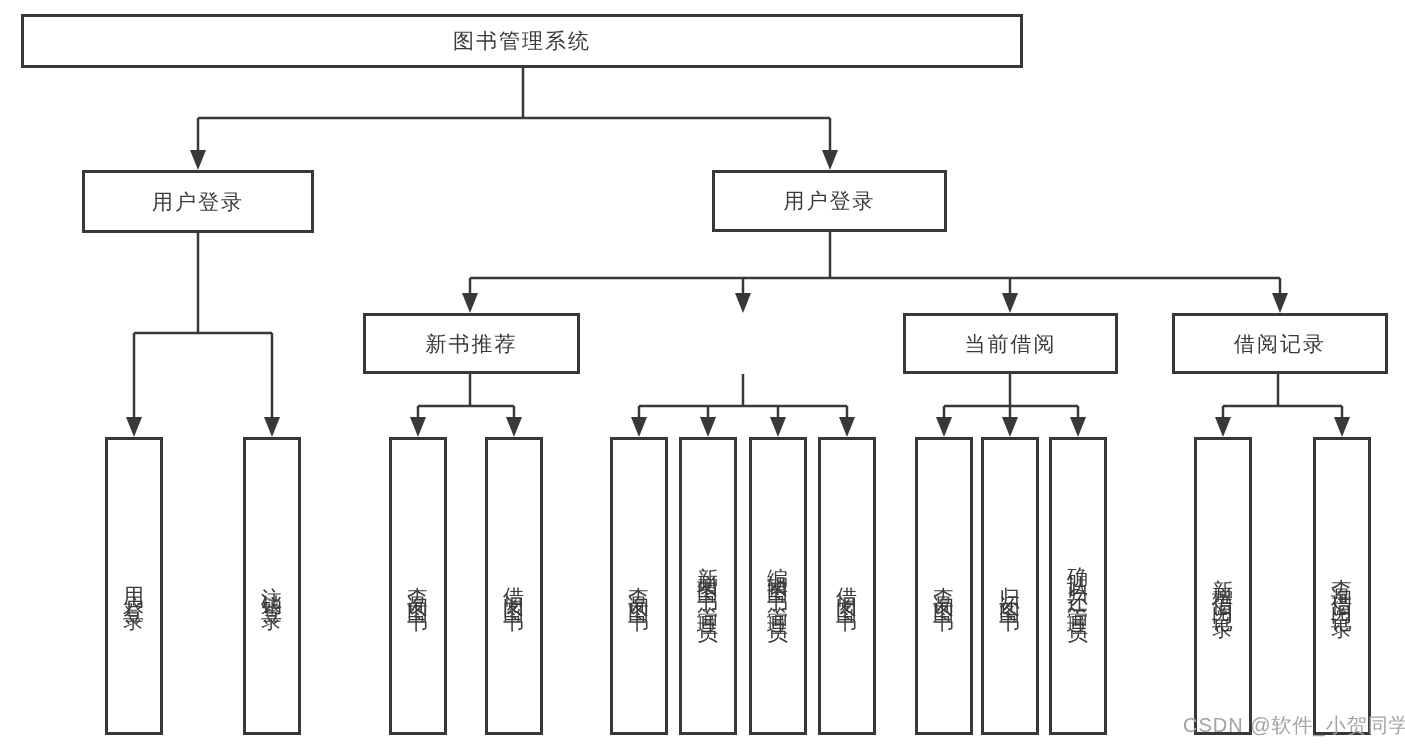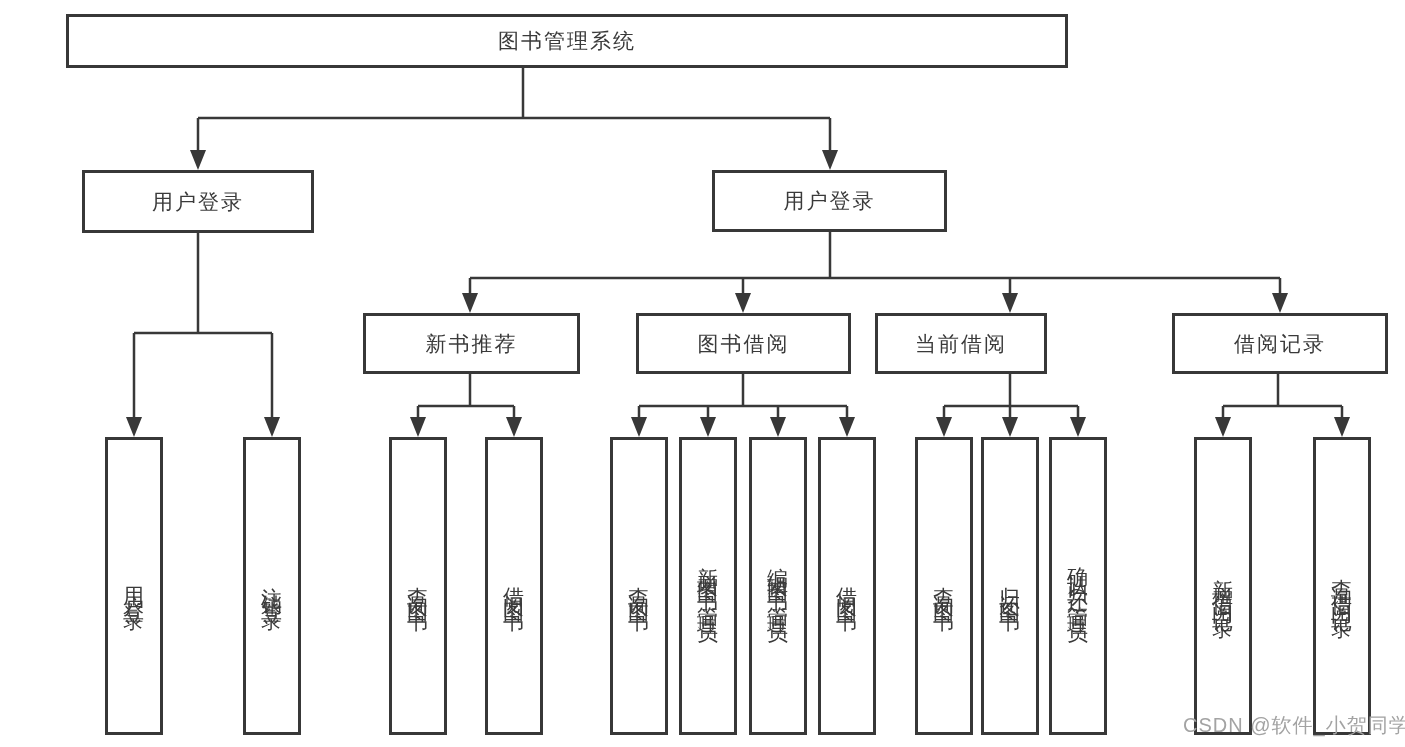--- a/index.html
+++ b/index.html
@@ -58,26 +58,26 @@
   }
   .leaf span {
     writing-mode: vertical-lr;
     text-orientation: mixed;
     font-size: 21px;
     letter-spacing: 8px;
     line-height: 1;
     color: #3a3a3a;
   }
   
-  .n-root   { left: 21px;   top: 14px;  width: 1002px; height: 54px; margin-left: 45px; }
+  .n-root   { left: 21px;   top: 14px;  width: 1002px; height: 54px; }
   .n-user   { left: 82px;   top: 170px; width: 232px;  height: 63px; }
   .n-mgmt   { left: 712px;  top: 170px; width: 235px;  height: 62px; }
   .n-newbk  { left: 363px;  top: 313px; width: 217px;  height: 61px; }
   .n-borrow { left: 636px;  top: 313px; width: 215px;  height: 61px; }
-  .n-cur    { left: 875px;  top: 313px; width: 172px;  height: 61px; }
+  .n-cur    { left: 903px;  top: 313px; width: 215px;  height: 61px; }
   .n-rec    { left: 1172px; top: 313px; width: 216px;  height: 61px; }
   
   .lf-a1 { left: 105px; }
   .lf-a2 { left: 243px; }
   .lf-b1 { left: 389px; }
   .lf-b2 { left: 485px; }
   .lf-c1 { left: 610px; }
   .lf-c2 { left: 679px; }
   .lf-c3 { left: 749px; }
   .lf-c4 { left: 818px; }
@@ -151,21 +151,20 @@
       <polygon points="1334,417 1350,417 1342,437"></polygon>
     </g>
   </svg>
 
   <div class="node n-root">图书管理系统</div>
 
   <div class="node n-user">用户登录</div>
   <div class="node n-mgmt">用户登录</div>
 
   <div class="node n-newbk">新书推荐</div>
-  <div class="node n-borrow">图书借阅</div>
   <div class="node n-cur">当前借阅</div>
   <div class="node n-rec">借阅记录</div>
 
   <div class="leaf lf-a1">
       <span>用户登录</span>
     </div>
   <div class="leaf lf-a2">
       <span>注销登录</span>
     </div>
 

